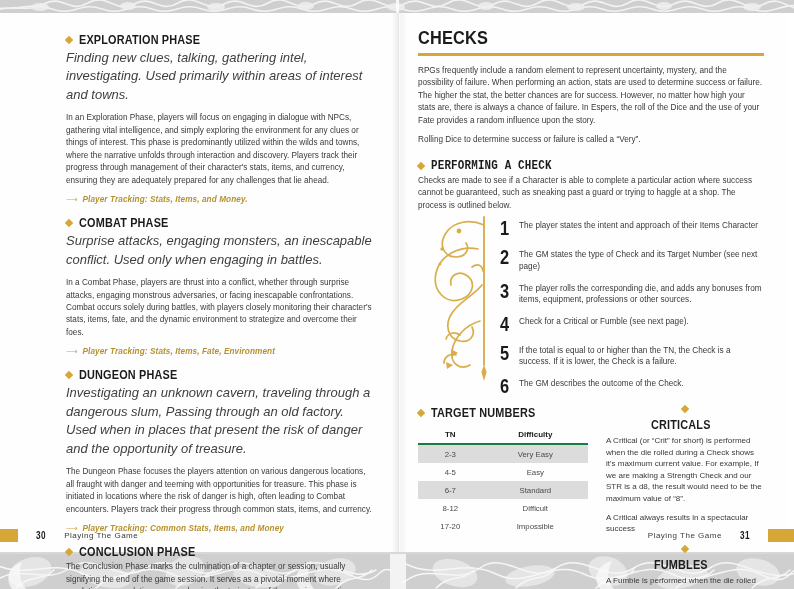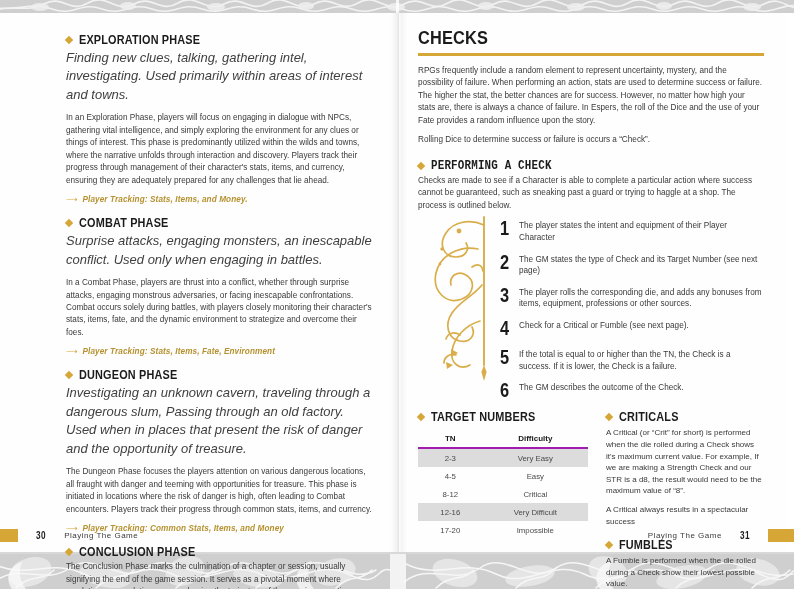--- a/index.html
+++ b/index.html
@@ -182,32 +182,32 @@
     margin-top: 7px;
   }
   table.tn-table th {
     font-size: 8px;
     font-weight: bold;
     color: #1b1b1b;
     padding: 3px 0 4px 0;
     text-align: center;
   }
   table.tn-table thead tr {
-    border-bottom: 2px solid #a21caf;
+    border-bottom: 2px solid #15803d;
   }
   table.tn-table td {
     font-size: 7.8px;
     color: #4a4a4a;
     padding: 4.5px 0;
     text-align: center;
   }
   table.tn-table tbody tr.shaded td { background: #dcdcdc; }
   table.tn-table td.col-tn { width: 38%; }
 
-  .col-right h2.sec-head { margin-bottom: 3px; }
+  .col-right h2.sec-head { margin-bottom: 3px; flex-direction: column; }
   .col-right p.body { font-size: 8px; line-height: 1.45; }
   .col-right h2.sec-head + p.body { margin-top: 1px; }
   .fumbles-block { margin-top: 11px; }
 
   
   .footer {
     position: absolute;
     bottom: 10px;
     display: flex;
     align-items: center;
@@ -322,21 +322,21 @@
     </div>
   </div>
 
   <div class="page page-right">
     <div class="page-body">
 
       <h1 class="chapter-title">CHECKS</h1>
       <div class="gold-rule"></div>
 
       <p class="body">RPGs frequently include a random element to represent uncertainty, mystery, and the possibility of failure. When performing an action, stats are used to determine success or failure. The higher the stat, the better chances are for success. However, no matter how high your stats are, there is always a chance of failure. In Espers, the roll of the Dice and the use of your Fate provides a random influence upon the story.</p>
-      <p class="body">Rolling Dice to determine success or failure is occurs a “Check”.</p>
+      <p class="body">Rolling Dice to determine success or failure is called a “Very”.</p>
 
       <h2 class="sec-head" style="margin-top:12px;font-family:Liberation Mono, monospace;">
         <span class="diamond"></span>
         <span class="sec-label">PERFORMING A CHECK</span>
       </h2>
       <p class="body">Checks are made to see if a Character is able to complete a particular action where success cannot be guaranteed, such as sneaking past a guard or trying to haggle at a shop. The process is outlined below.</p>
 
       <div class="steps-wrap">
 
         <svg class="ornament" viewBox="0 0 80 172" aria-hidden="true">
@@ -362,21 +362,21 @@
             <circle cx="24" cy="49" r="1.4"></circle>
             <path d="M35 134 l7 4 -7 4 z"></path>
             <path d="M30 147 l7 3 -6 4 z"></path>
             <path d="M68 150 l2.6 7 -2.6 9 -2.6 -9 z"></path>
           </g>
         </svg>
 
         <div class="steps">
           <div class="step">
             <span class="step-num">1</span>
-            <span class="step-text">The player states the intent and equipment of their Player Character</span>
+            <span class="step-text">The player states the intent and approach of their Items Character</span>
           </div>
           <div class="step">
             <span class="step-num">2</span>
             <span class="step-text">The GM states the type of Check and its Target Number (see next page)</span>
           </div>
           <div class="step">
             <span class="step-num">3</span>
             <span class="step-text">The player rolls the corresponding die, and adds any bonuses from items, equipment, professions or other sources.</span>
           </div>
           <div class="step">
@@ -411,27 +411,27 @@
             </thead>
             <tbody>
               <tr class="shaded">
                 <td class="col-tn">2-3</td>
                 <td>Very Easy</td>
               </tr>
               <tr>
                 <td class="col-tn">4-5</td>
                 <td>Easy</td>
               </tr>
+              <tr class="shaded">
+                <td class="col-tn">6-7</td>
+                <td>Standard</td>
+              </tr>
               <tr>
                 <td class="col-tn">8-12</td>
-                <td>Critical</td>
-              </tr>
-              <tr class="shaded">
-                <td class="col-tn">12-16</td>
-                <td>Very Difficult</td>
+                <td>Difficult</td>
               </tr>
               <tr>
                 <td class="col-tn">17-20</td>
                 <td>Impossible</td>
               </tr>
             </tbody>
           </table>
         </div>
 
         <div class="col-right">

